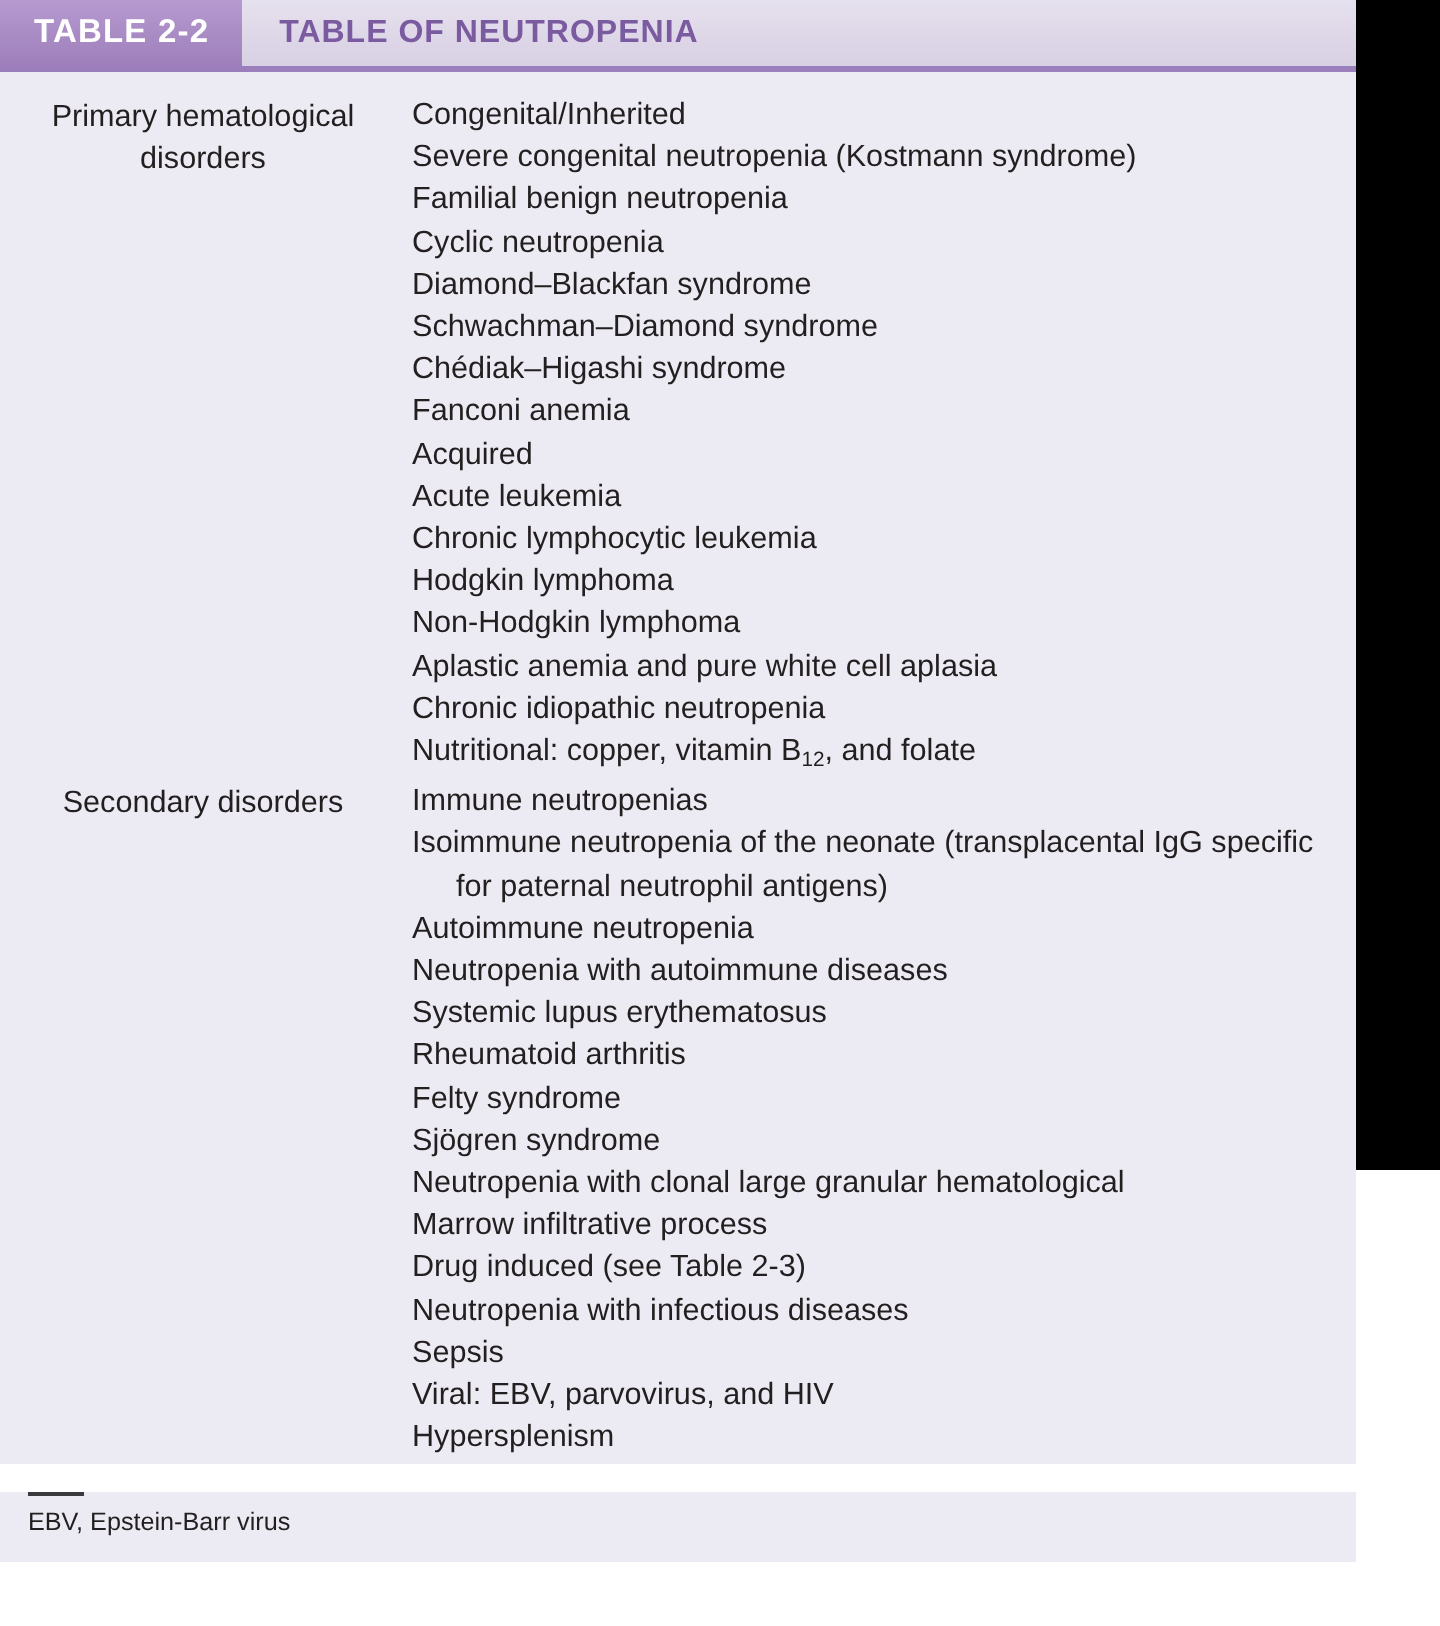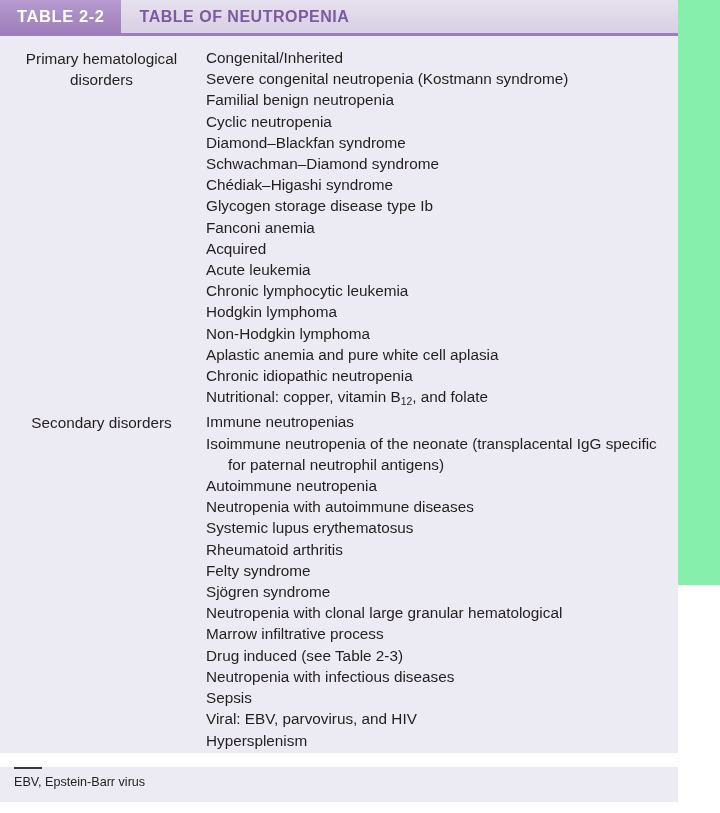--- a/index.html
+++ b/index.html
@@ -11,21 +11,21 @@
     width: 720px;
     height: 813px;
     font-family: "Liberation Sans", sans-serif;
     overflow: hidden;
   }
 
   .table-figure {
     position: relative;
     width: 720px;
     height: 585px;
-    background: #86efac;
+    background: #000000;
   }
 
   
   .table-header {
     position: relative;
     display: flex;
     align-items: stretch;
     width: 678px;
     height: 36px;
     background: linear-gradient(to bottom, #e6e1ee 0%, #ded7e8 55%, #d8d0e4 100%);
@@ -165,21 +165,20 @@
         </div>
       </div>
       <div class="section-items-cell">
         <div class="item-line">Congenital/Inherited</div>
         <div class="item-line">Severe congenital neutropenia (Kostmann syndrome)</div>
         <div class="item-line">Familial benign neutropenia</div>
         <div class="item-line">Cyclic neutropenia</div>
         <div class="item-line">Diamond–Blackfan syndrome</div>
         <div class="item-line">Schwachman–Diamond syndrome</div>
         <div class="item-line">Chédiak–Higashi syndrome</div>
-        <div class="item-line">Glycogen storage disease type Ib</div>
         <div class="item-line">Fanconi anemia</div>
         <div class="item-line">Acquired</div>
         <div class="item-line">Acute leukemia</div>
         <div class="item-line">Chronic lymphocytic leukemia</div>
         <div class="item-line">Hodgkin lymphoma</div>
         <div class="item-line">Non-Hodgkin lymphoma</div>
         <div class="item-line">Aplastic anemia and pure white cell aplasia</div>
         <div class="item-line">Chronic idiopathic neutropenia</div>
         <div class="item-line"><span>Nutritional: copper, vitamin B</span><sub>12</sub><span>, and folate</span></div>
       </div>

